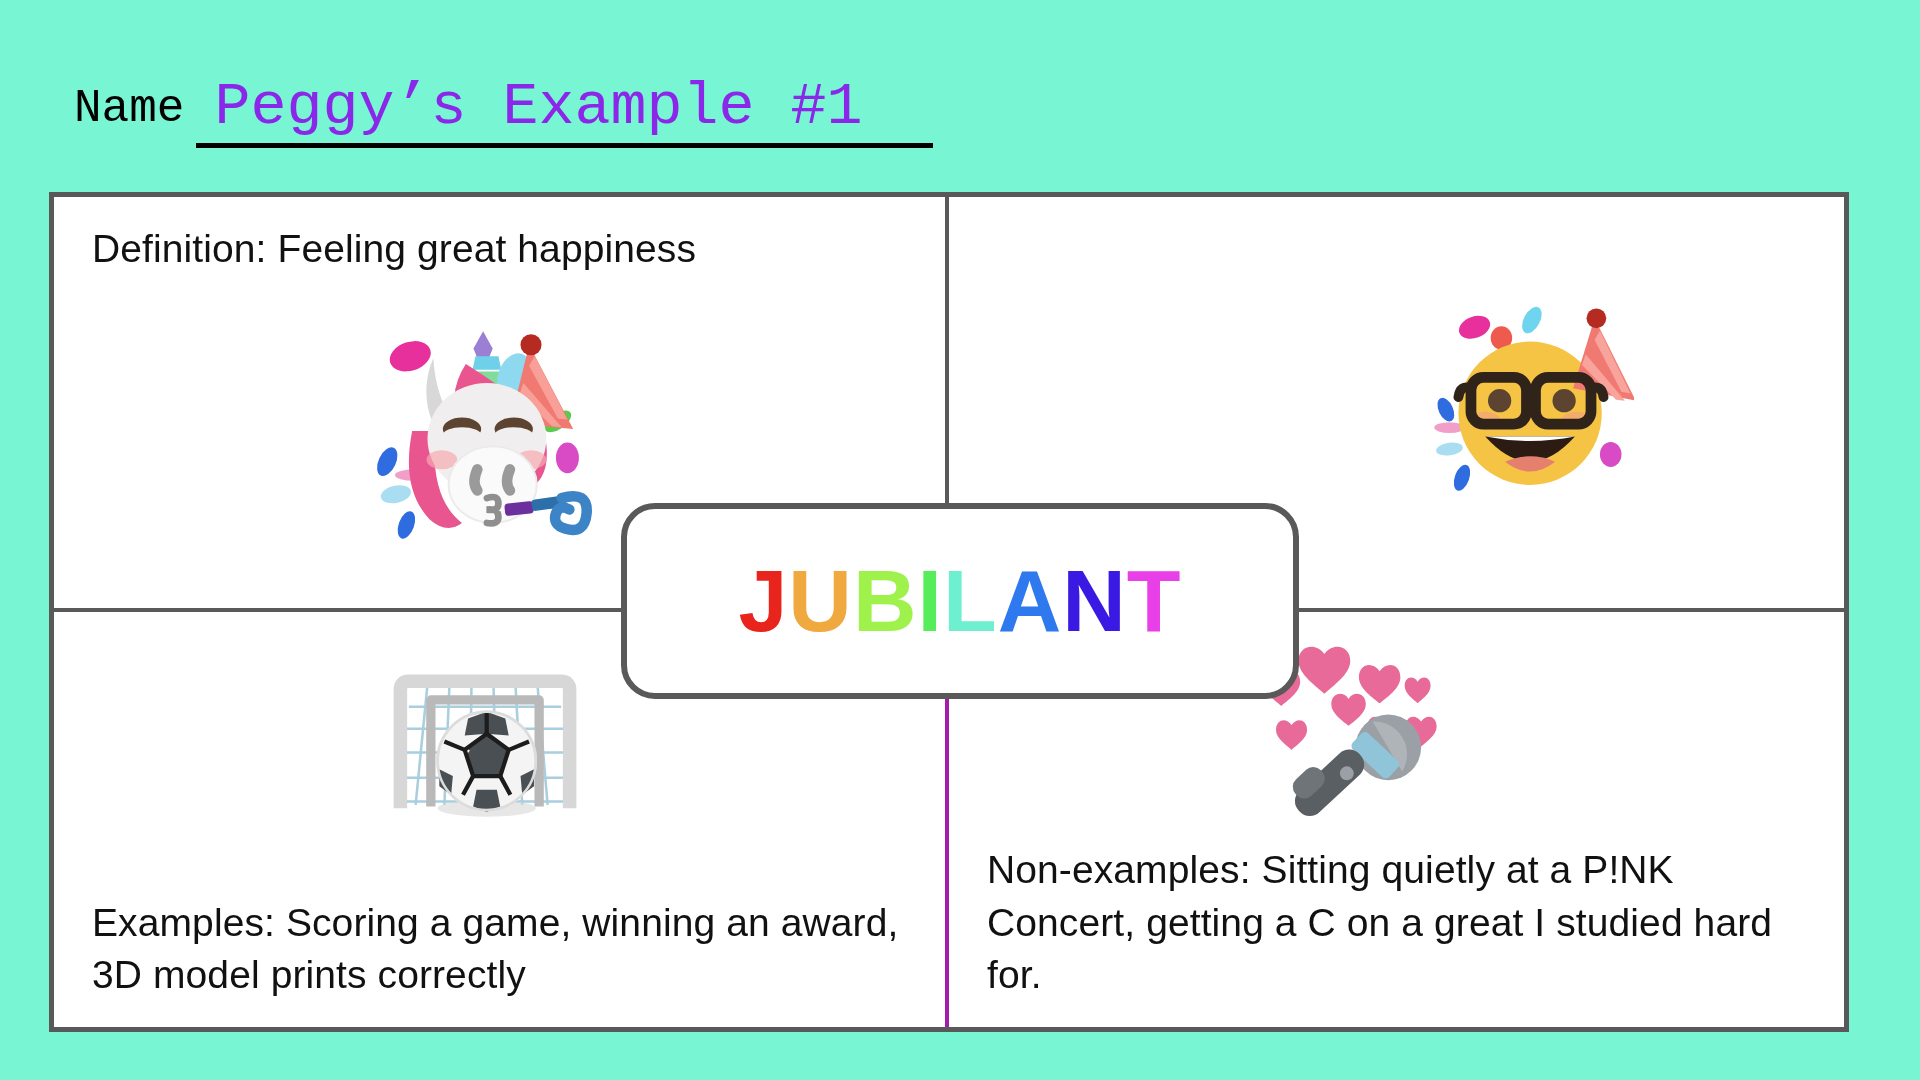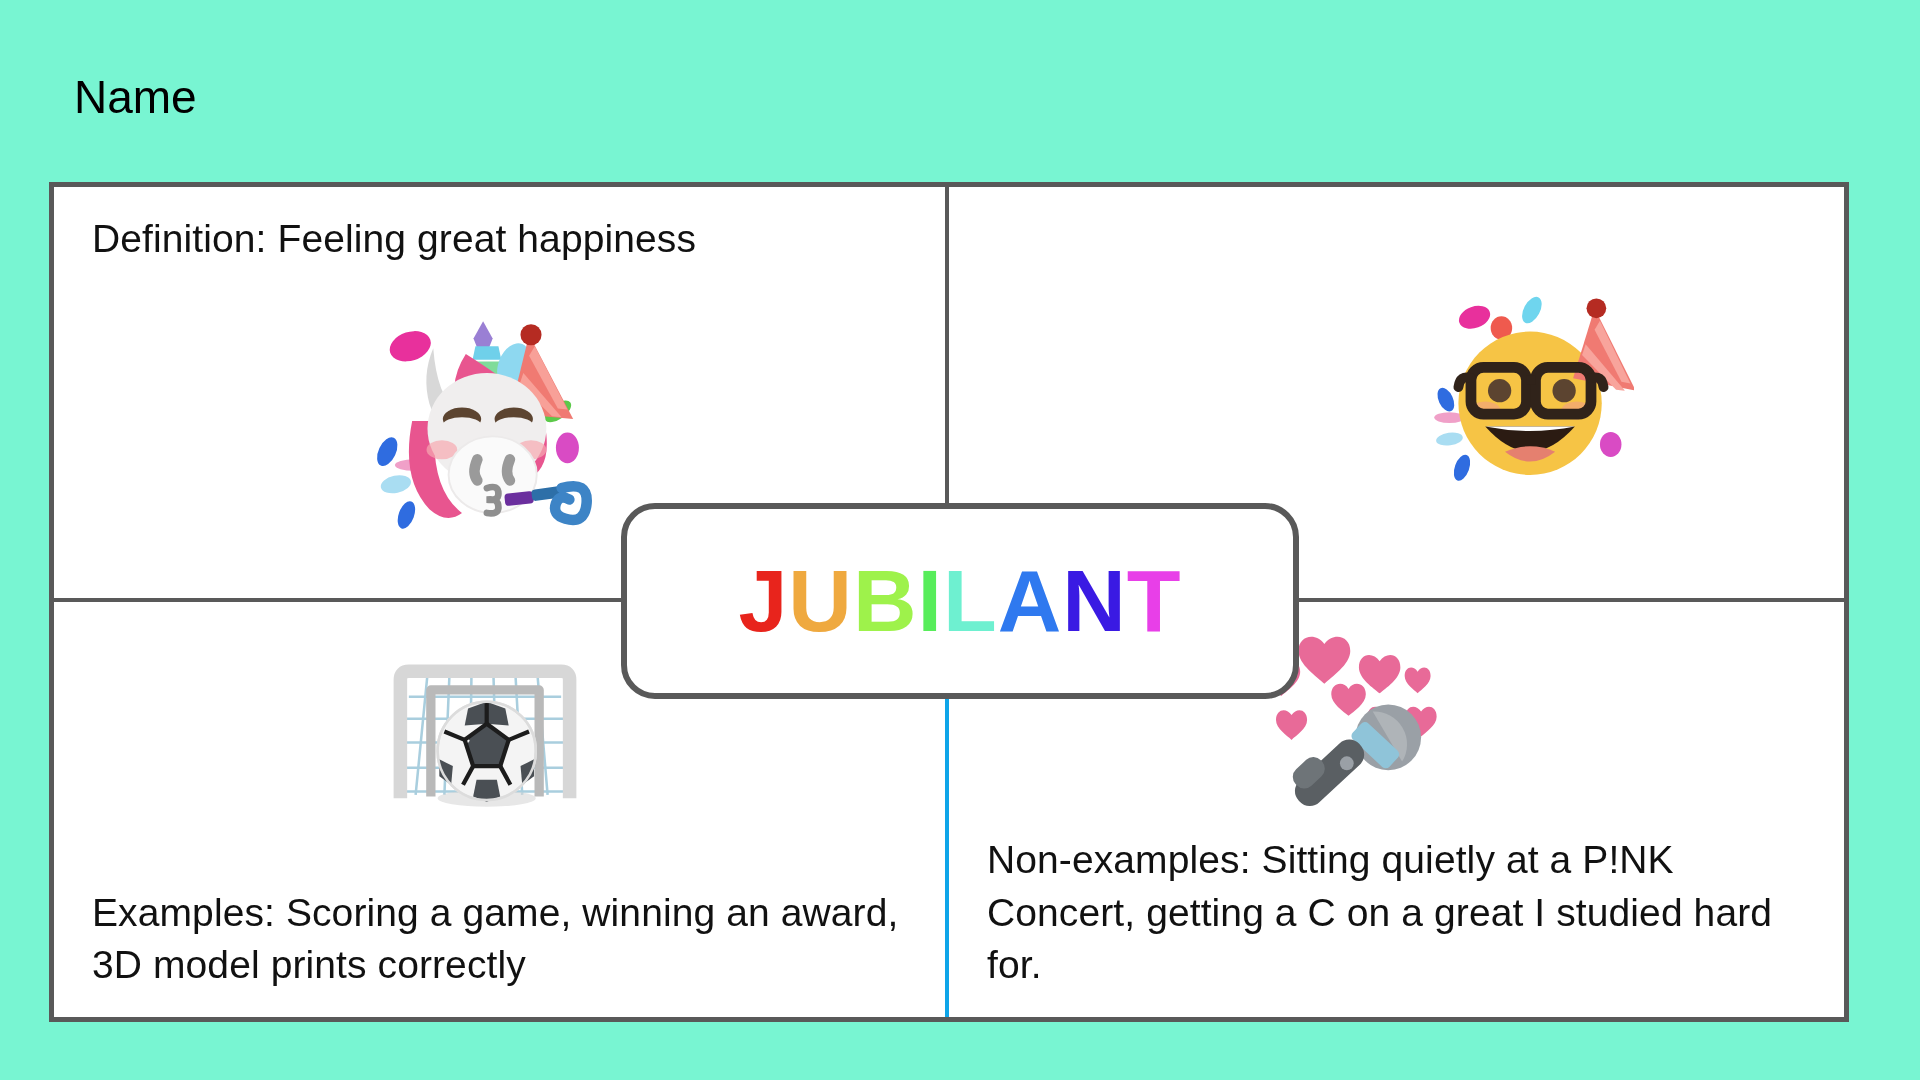--- a/index.html
+++ b/index.html
@@ -11,25 +11,26 @@
   body {
     background: #78f5d2;
     font-family: "Liberation Sans", sans-serif;
     position: relative;
   }
 
   
   .name-row {
     position: absolute;
     left: 74px;
-    top: 36px;
+    top: 48px;
     width: 1000px;
     height: 100px;
     display: flex;
     align-items: flex-end;
+    font-family: Liberation Mono, monospace;
   }
   .name-label {
     font-size: 46px;
     color: #000000;
     line-height: 1;
     padding-bottom: 16px;
     white-space: nowrap;
   }
   .name-blank {
     flex: 0 0 737px;
@@ -46,39 +47,39 @@
     color: #8b27e8;
     line-height: 1.05;
     white-space: nowrap;
     padding-bottom: 4px;
   }
 
   
   .frame {
     position: absolute;
     left: 49px;
-    top: 182px;
+    top: 192px;
     width: 1800px;
     height: 840px;
     background: #ffffff;
     border: 5px solid #595959;
     display: grid;
     grid-template-columns: 1fr 1fr;
     grid-template-rows: 1fr 1fr;
   }
   .cell {
     position: relative;
     overflow: hidden;
     padding: 26px 38px;
     display: flex;
     flex-direction: column;
   }
   .cell.tl { border-right: 4px solid #595959; border-bottom: 4px solid #595959; }
   .cell.tr { border-bottom: 4px solid #595959; }
-  .cell.bl { border-right: 4px solid #0ea5e9; }
+  .cell.bl { border-right: 4px solid #a21caf; }
 
   .cell-text {
     font-size: 39px;
     color: #111111;
     line-height: 1.34;
     letter-spacing: 0.1px;
   }
 
   
   .cell.tl .cell-text, .cell.tr .cell-text { order: 1; }
@@ -128,20 +129,23 @@
   .center-word span { display: inline-block; }
 
   
   .emoji-svg { display: block; }
 </style>
 </head>
 <body style="background: rgb(120, 245, 210);">
 
 <div class="name-row">
   <div class="name-label" style="color: rgb(0, 0, 0);">Name</div>
+  <div class="name-blank">
+    <div class="name-value" style="color: rgb(139, 39, 232);">Peggy’s Example #1</div>
+  </div>
 </div>
 
 <div class="frame">
 
   <div class="cell tl">
     <div class="cell-text">Definition: Feeling great happiness</div>
     <div class="cell-emoji">
 
       <svg class="emoji-svg" width="230" height="230" viewBox="0 0 240 240" aria-hidden="true">
         <ellipse cx="42" cy="42" rx="22" ry="15" fill="#e8309c" transform="rotate(-18 42 42)"></ellipse>

